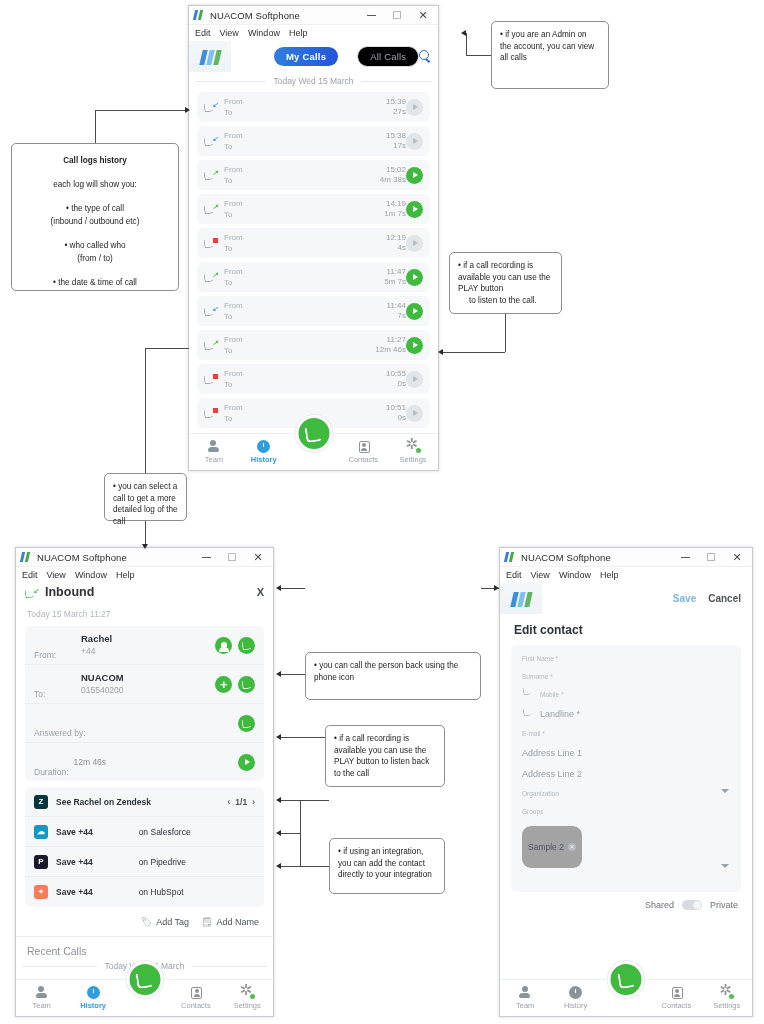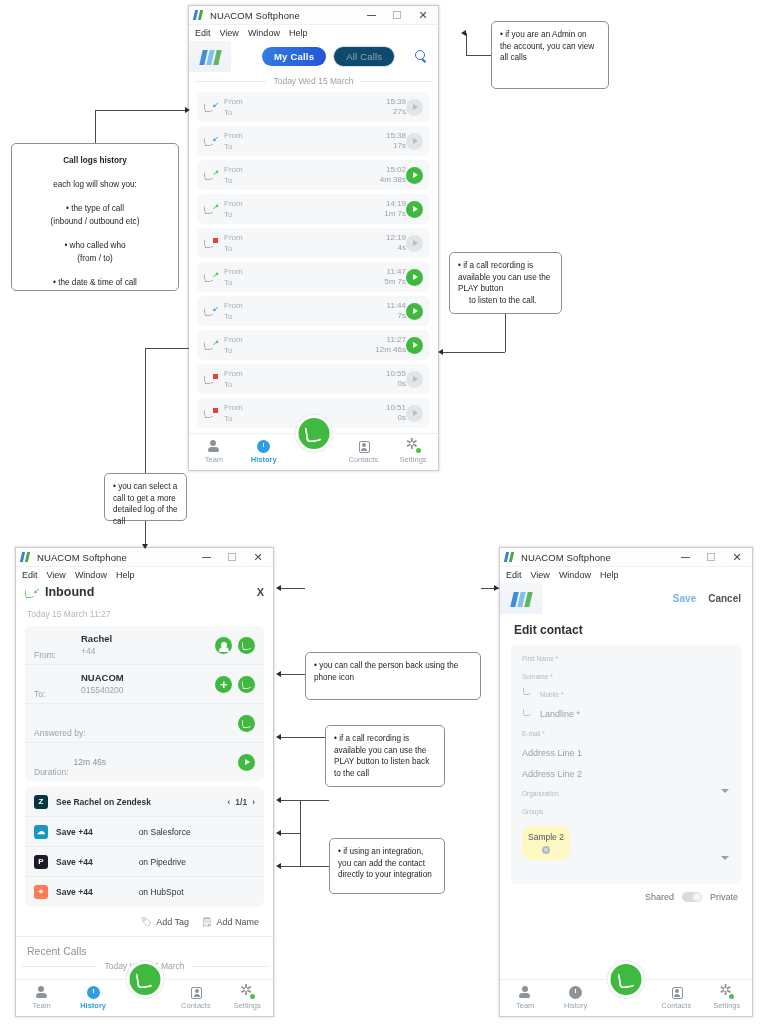--- a/index.html
+++ b/index.html
@@ -55,24 +55,24 @@
     width: 42px; height: 31px; position: relative; flex: none;
     background: linear-gradient(180deg,#f4f7fa,#eef3f7);
   }
   .brand i { position: absolute; top: 9px; width: 5px; height: 15px; transform: skewX(-13deg); }
   .brand i:nth-child(1){ left: 12px; background: #3f8ede; }
   .brand i:nth-child(2){ left: 19px; background: #7fc1e8; }
   .brand i:nth-child(3){ left: 26px; background: #5fb85f; }
   .seg { display: flex; align-items: center; gap: 7px; margin-left: 31px; }
   .pill {
     font-size: 9.5px; font-weight: bold; padding: 4px 12px; border-radius: 11px;
-    letter-spacing: .2px; white-space: nowrap;
+    letter-spacing: .2px; white-space: nowrap; margin-left: 12px;
   }
   .pill.active { background: linear-gradient(100deg,#2f7fe0,#2453d8); color: #fff; }
-  .pill.idle { background: #0c4a6e; color: #9aa3ab; border: 1px solid #dfe3e7; font-weight: normal; }
+  .pill.idle { background: #000000; color: #9aa3ab; border: 1px solid #dfe3e7; font-weight: normal; }
   .srch { margin-left: auto; width: 13px; height: 13px; position: relative; }
   .srch::before {
     content:""; position:absolute; left:0; top:0; width:8px; height:8px;
     border:1.6px solid #2b6fd6; border-radius:50%;
   }
   .srch::after {
     content:""; position:absolute; left:7px; top:8px; width:5px; height:1.6px;
     background:#2b6fd6; transform: rotate(42deg); transform-origin: left center;
   }
   .daysep {
@@ -228,22 +228,22 @@
   .fld .lab { font-size: 6.5px; color: #b3babf; display: block; margin-bottom: 11px; }
   .fld .lab.big { font-size: 9px; color: #9aa2a9; margin-bottom: 4px; }
   .fld .line { height: 1px; background: #d7dbdf; }
   .fld.ind { padding-left: 18px; }
   .fld .phic { position: absolute; left: 1px; bottom: 4px; width: 10px; height: 10px; }
   .fld .phic .ph { border-color: #b3babf; border-top-color: transparent; border-right-color: transparent;
                    width: 8px; height: 8px; }
   .selarrow { position: absolute; right: 1px; bottom: 4px; width: 0; height: 0;
               border-left: 4px solid transparent; border-right: 4px solid transparent;
               border-top: 4px solid #9aa2a9; }
-  .chip { display: inline-flex; align-items: center; gap: 4px; background: #fef9c3;
-          border-radius: 9px; padding: 6px 6px; font-size: 8.5px; color: #4d5459; margin-bottom: 4px; flex-direction: column; }
+  .chip { display: inline-flex; align-items: center; gap: 4px; background: #a3a3a3;
+          border-radius: 9px; padding: 16px 6px; font-size: 8.5px; color: #4d5459; margin-bottom: 4px; }
   .chip .x { width: 8px; height: 8px; border-radius: 50%; background: #b3babf; color: #f6f7f8;
              font-size: 6px; display: flex; align-items: center; justify-content: center; line-height: 1; }
   .shrow { display: flex; align-items: center; justify-content: flex-end; gap: 8px; padding: 8px 14px 0; }
   .shrow .t { font-size: 9px; color: #6b7278; }
   .toggle { width: 20px; height: 10px; border-radius: 5px; background: #d7dbdf; position: relative; }
   .toggle::after { content:""; position:absolute; right:1px; top:1px; width:8px; height:8px;
                    border-radius:50%; background:#f2f4f5; }
 
   
   .note {

